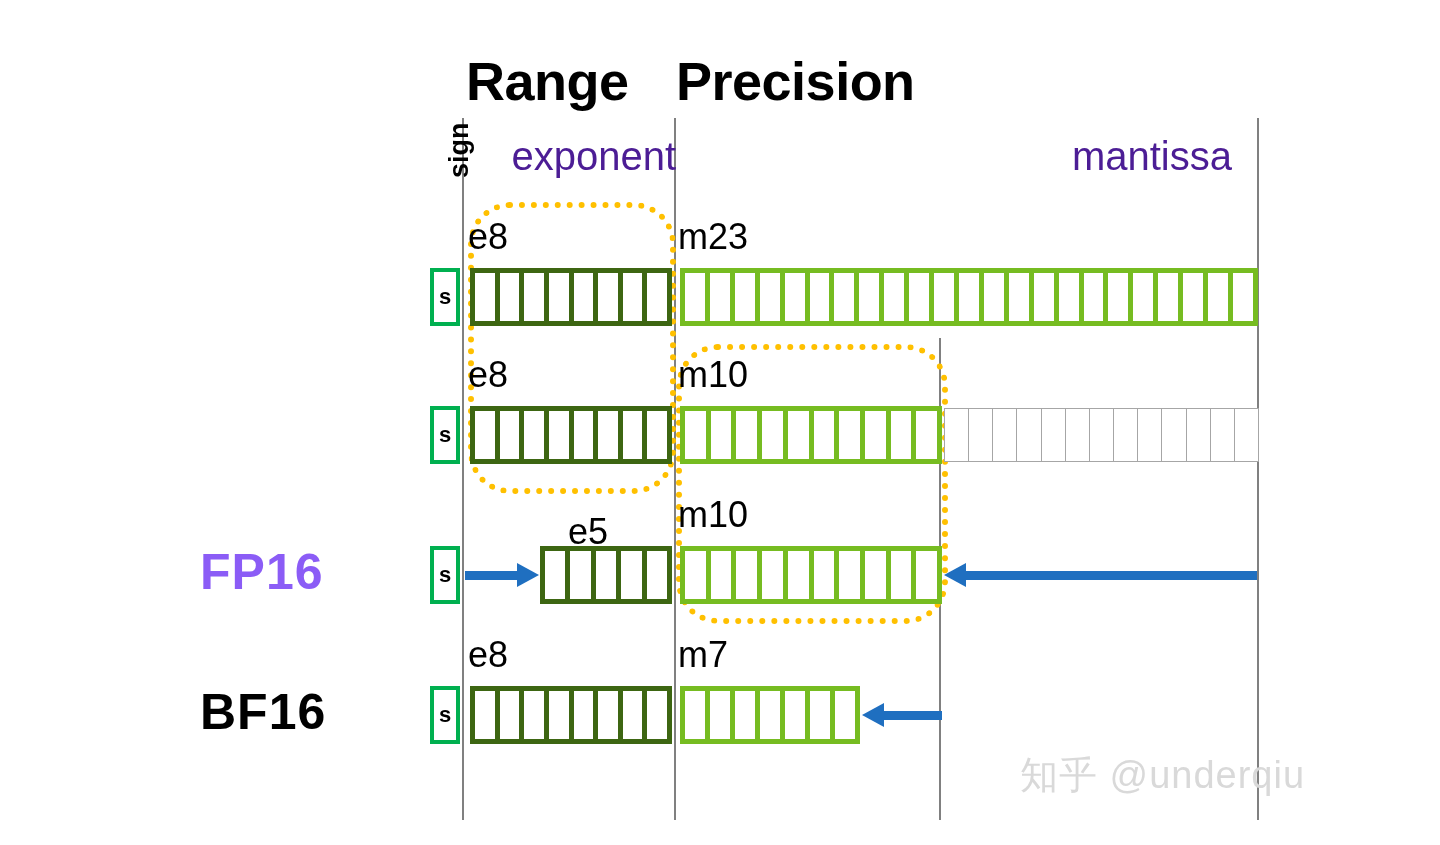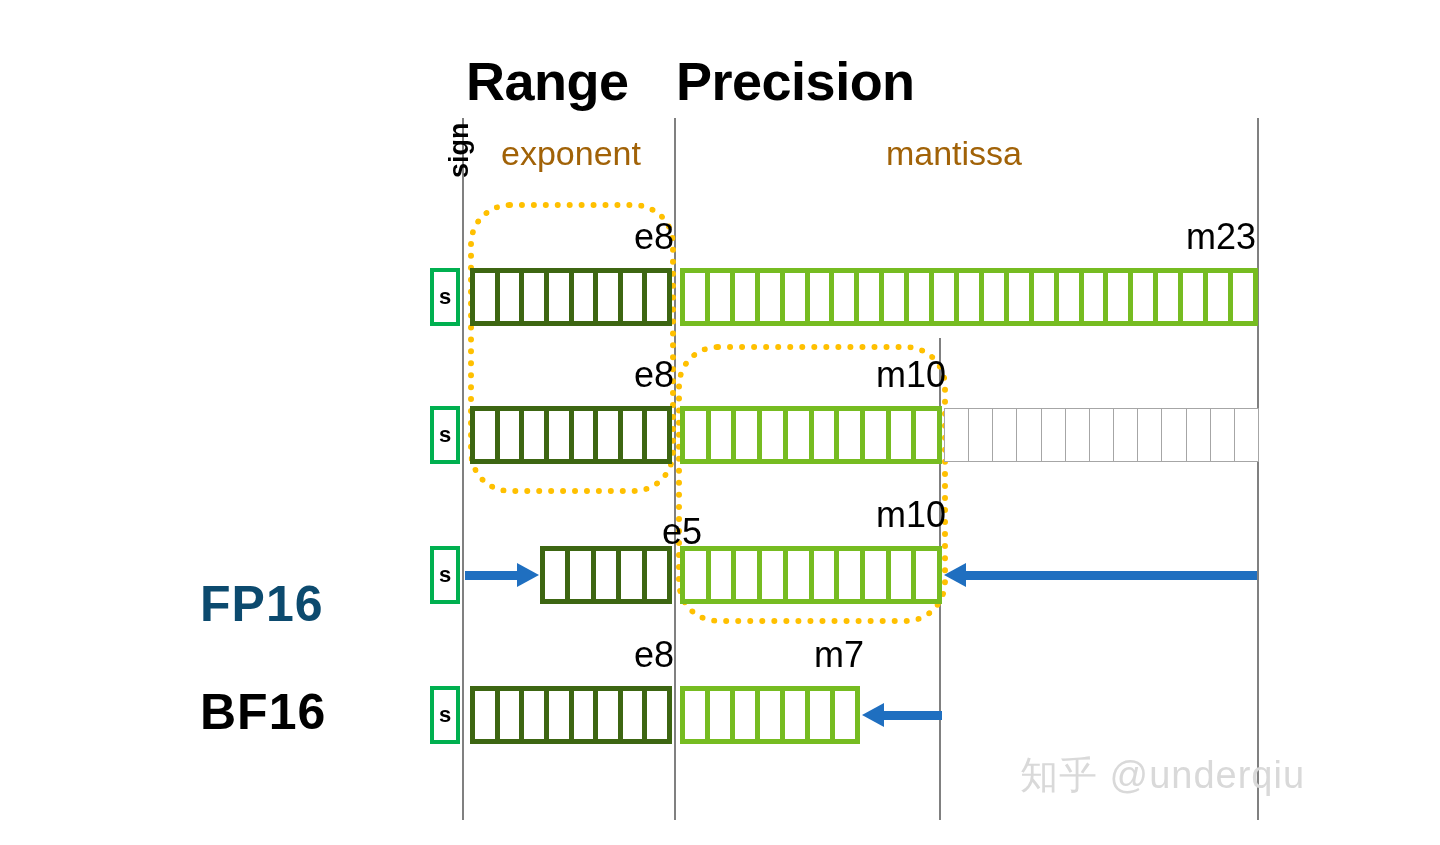--- a/index.html
+++ b/index.html
@@ -29,25 +29,25 @@
   .head-big {
     position: absolute;
     font-size: 54px;
     font-weight: bold;
     color: #000000;
     letter-spacing: -0.5px;
     white-space: nowrap;
   }
   .head-small {
     position: absolute;
-    font-size: 34px;
+    font-size: 40px;
     font-weight: normal;
-    color: #a16207;
-    white-space: nowrap;
-    text-align: center;
+    color: #4c1d95;
+    white-space: nowrap;
+    text-align: right;
   }
   .sign-label {
     position: absolute;
     font-size: 27px;
     font-weight: bold;
     color: #000000;
     white-space: nowrap;
     transform: rotate(-90deg);
     transform-origin: left top;
   }
@@ -60,21 +60,21 @@
     white-space: nowrap;
     letter-spacing: 1px;
   }
 
   
   .field-cap {
     position: absolute;
     font-size: 36px;
     color: #000000;
     white-space: nowrap;
-    text-align: right;
+    text-align: left;
   }
 
   
   .sign-box {
     position: absolute;
     box-sizing: border-box;
     border: 4px solid #00b050;
     background: #ffffff;
     display: flex;
     align-items: center;
@@ -279,21 +279,21 @@
       <div class="cell"></div>
       <div class="cell"></div>
       <div class="cell"></div>
       <div class="cell"></div>
       <div class="cell"></div>
       <div class="cell"></div>
       <div class="cell"></div>
       <div class="cell"></div>
     </div>
 
-  <div class="row-name" style="left:200px; top:575px; color:#0c4a6e;">FP16</div>
+  <div class="row-name" style="left:200px; top:543px; color:#8b5cf6;">FP16</div>
 
   <div class="field-cap" style="left:568px; top:494px; width:134px;margin-top:17px;">e5</div>
   <div class="field-cap" style="left:678px; top:494px; width:268px;">m10</div>
 
   <div class="sign-box" style="left:430px; top:546px; width:30px; height:58px;">s</div>
 
   <div class="bits exp" id="r2exp" style="left:540px; top:546px; width:132px; height:58px;">
       <div class="cell"></div>
       <div class="cell"></div>
       <div class="cell"></div>

